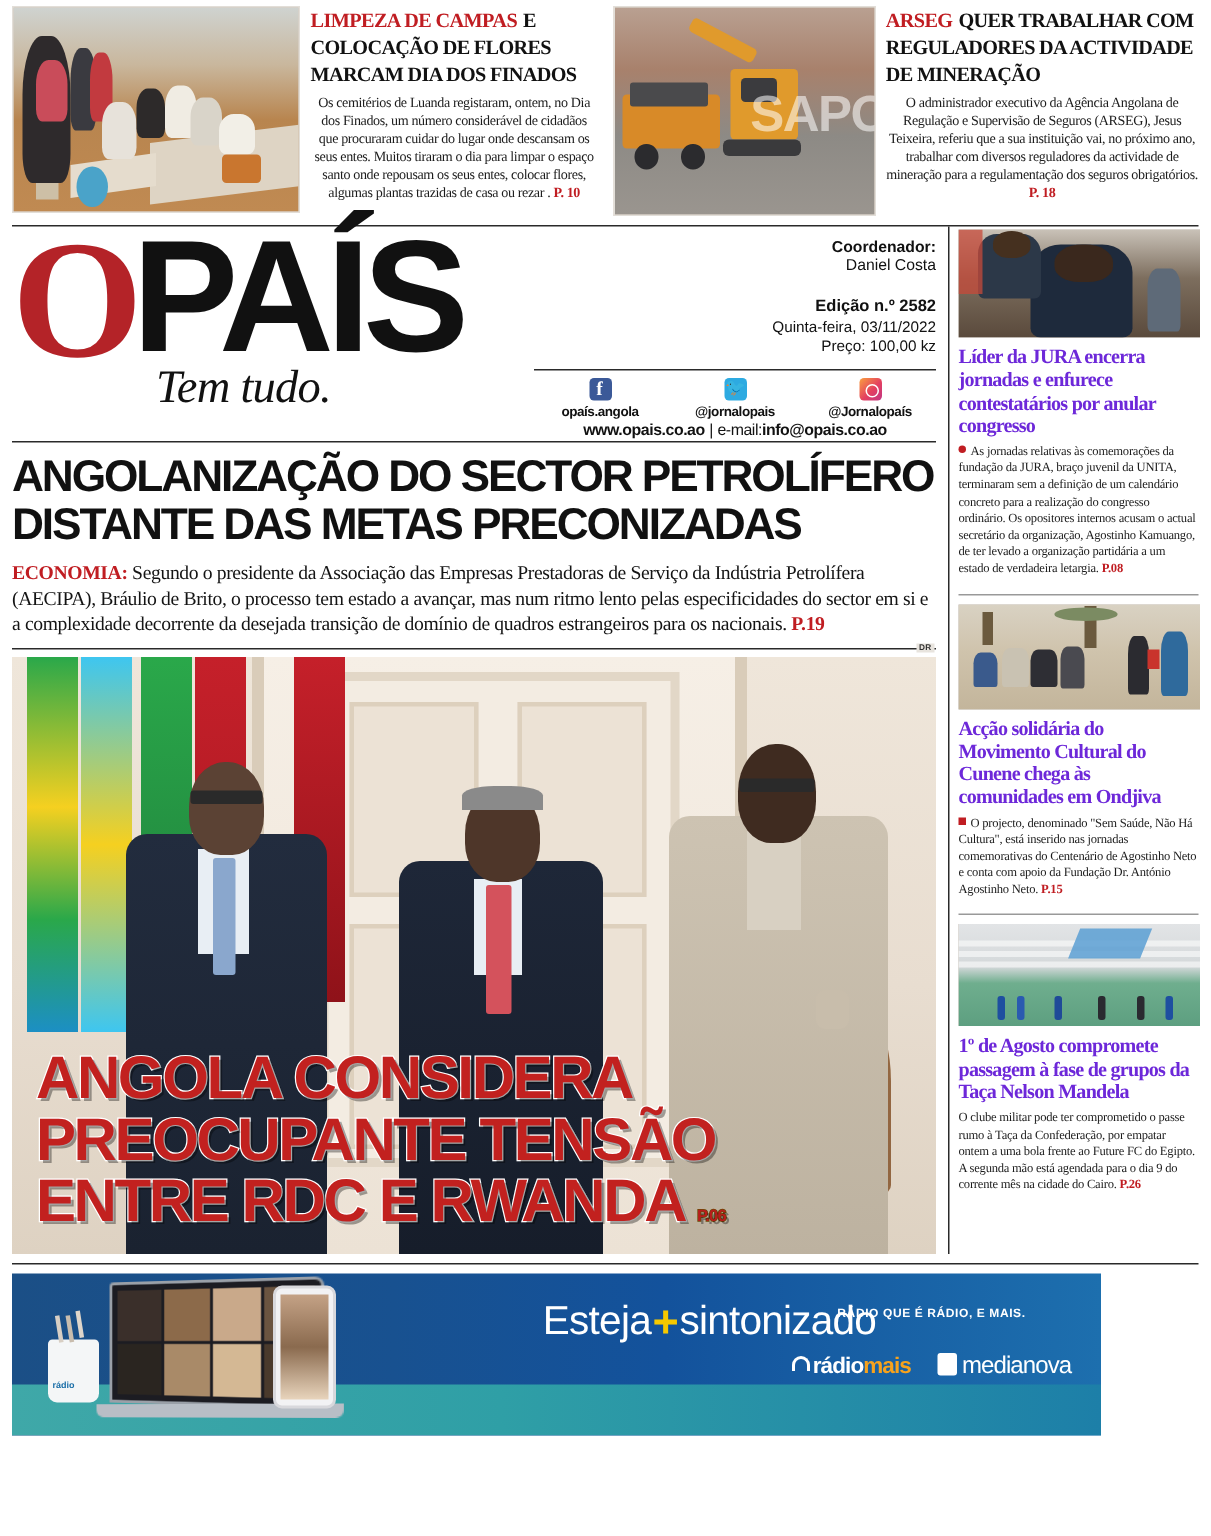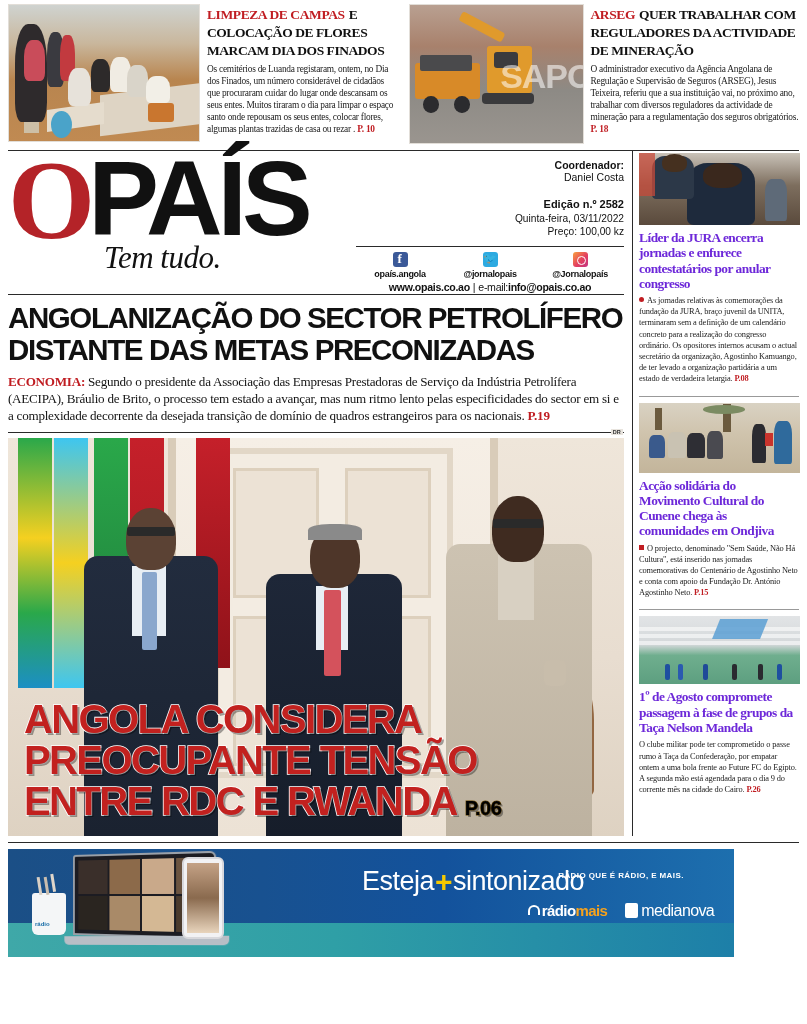--- a/index.html
+++ b/index.html
@@ -55,21 +55,21 @@
     color: #111;
     display: inline;
   }
   .top-body {
     margin-top: 4px;
     font-family: "Liberation Serif", serif;
     font-size: 9.4px;
     line-height: 1.28;
     color: #1c1c1c;
     letter-spacing: -0.25px;
-    text-align: left;
+    text-align: center;
   }
   .pref { color: #c01d22; font-weight: bold; white-space: nowrap; }
 
   .rule-full {
     width: 791px;
     margin: 0 8px;
     height: 1px;
     background: #2a2a2a;
   }
 
@@ -198,22 +198,22 @@
     font-weight: bold;
     font-size: 40px;
     line-height: 1.02;
     letter-spacing: -1.6px;
     color: #c2211f;
     -webkit-text-stroke: 1.6px #ffffff;
     paint-order: stroke fill;
     text-shadow: 2px 2px 0 rgba(0,0,0,0.35);
   }
   .overlay-head .pg {
-    font-size: 20px;
-    color: #000000;
+    font-size: 11px;
+    color: #b91c1c;
     -webkit-text-stroke: 1px #6a4a06;
     letter-spacing: -0.5px;
     margin-left: 8px;
     text-align: right;
   }
 
   
   .side-item { padding-bottom: 5px; }
   .side-photo { width: 161px; position: relative; overflow: hidden; background: #bdb5ab; }
   .sp1 { height: 72px; }

